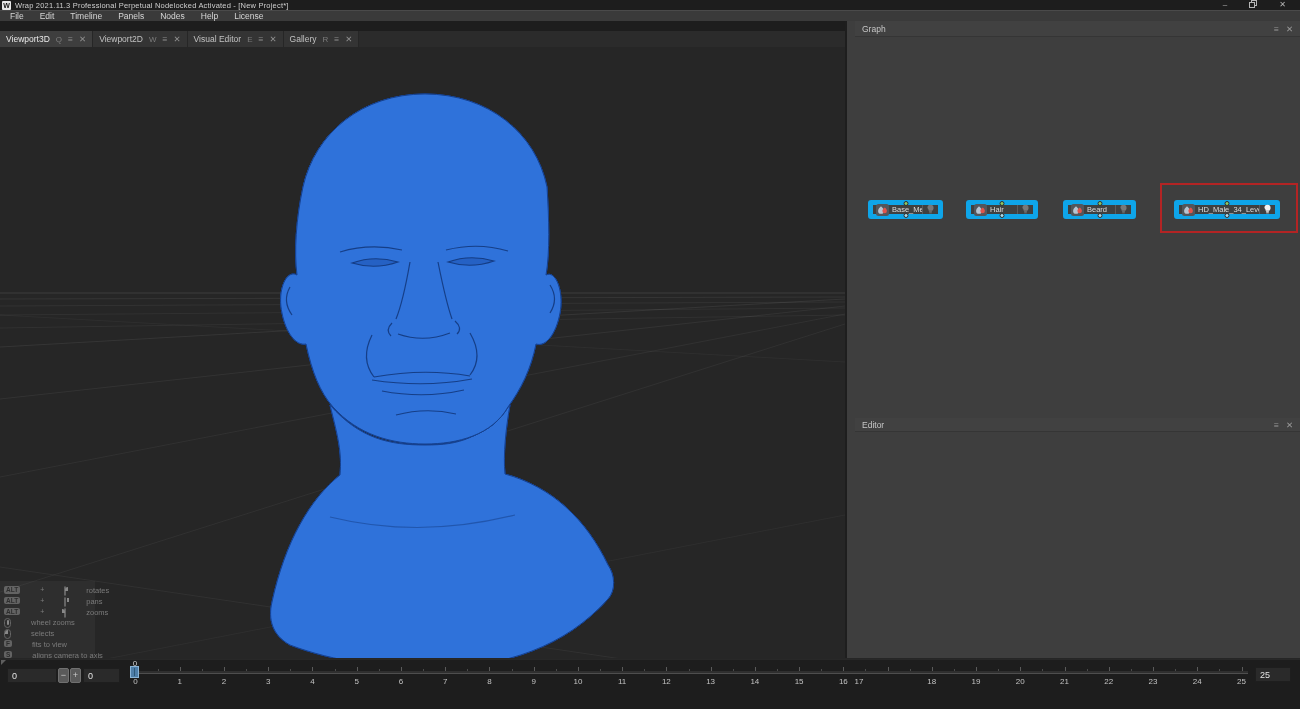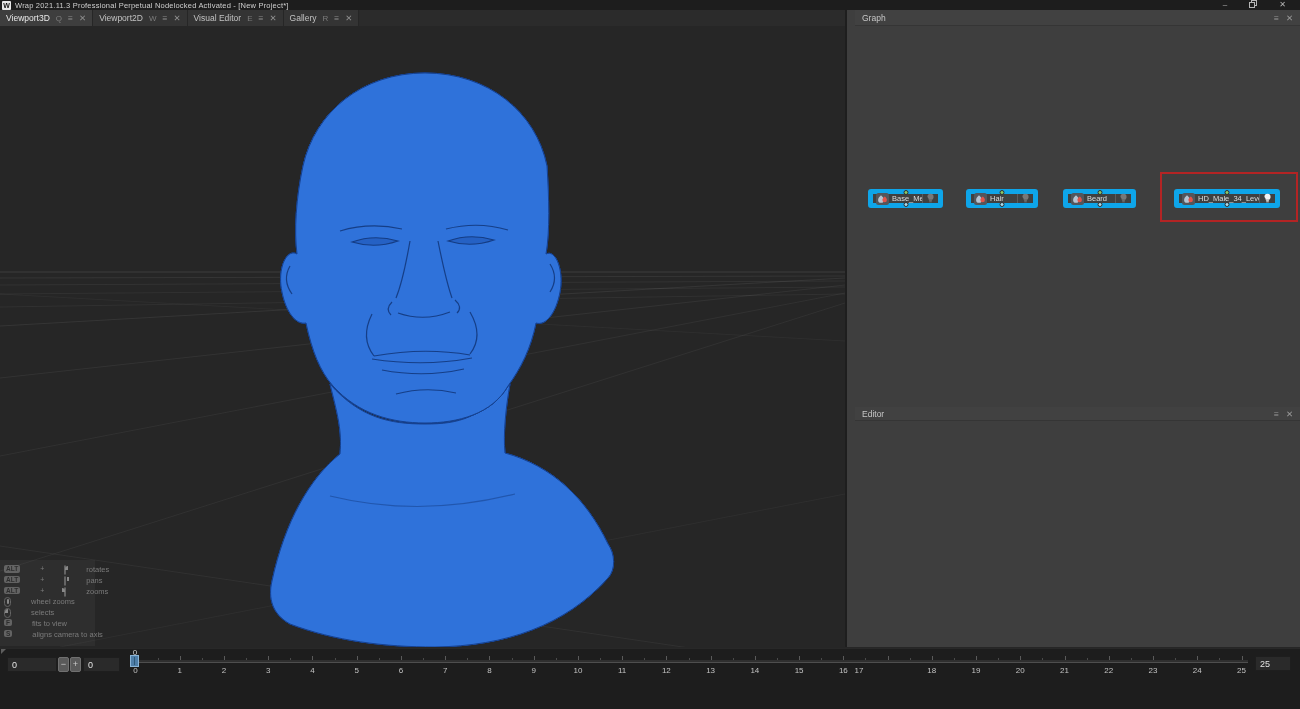--- a/index.html
+++ b/index.html
@@ -14,21 +14,21 @@
   .win-title { letter-spacing:.2px; }
   .win-controls { margin-left:auto; display:flex; align-items:center; gap:22px; padding-right:14px; color:#b5b5b5; }
   .win-btn { font-size:8px; line-height:8px; cursor:default; }
 
   
   .menubar { height:14px; background:#3a3a3a; border-top:1px solid #4a4a4a; display:flex; align-items:center; padding-left:2px; }
   .menu-item { color:#d6d6d6; font-size:8.5px; padding:0 8px; height:100%; display:flex; align-items:center; }
 
   
   .main { height:637px; display:flex; }
-  .left-col { width:845px; display:flex; flex-direction:column; }
+  .left-col { width:845px; display:flex; flex-direction:column;margin-top:10px; }
   .divider-v { width:2px; background:#1e1e1e; }
   .right-col { width:453px; display:flex; flex-direction:column; background:#3e3e3e;padding-left:8px; }
 
   
   .tabbar { height:16px; background:#2b2b2b; display:flex; }
   .tab { height:16px; background:#343434; border-right:1px solid #262626; display:flex; align-items:center;
     padding:0 6px; gap:6px; color:#c2c2c2; font-size:8.5px; }
   .tab.active { background:#3e3e3e; color:#e9e9e9; }
   .tab .shortcut { color:#7c7c7c; font-size:8px; }
   .tab .tab-menu-ic, .tab .tab-close-ic { color:#8f8f8f; font-size:8.5px; line-height:8px; }
@@ -102,20 +102,29 @@
       <span class="win-btn">
         <svg width="8" height="8" viewBox="0 0 8 8">
           <rect x="2.5" y="0.5" width="5" height="5" fill="none" stroke="#b5b5b5"></rect>
           <rect x="0.5" y="2.5" width="5" height="5" fill="#1d1d1d" stroke="#b5b5b5"></rect>
         </svg>
       </span>
       <span class="win-btn">✕</span>
     </span>
   </div>
 
+  <div class="menubar" id="menubar">
+      <span class="menu-item">File</span>
+      <span class="menu-item">Edit</span>
+      <span class="menu-item">Timeline</span>
+      <span class="menu-item">Panels</span>
+      <span class="menu-item">Nodes</span>
+      <span class="menu-item">Help</span>
+      <span class="menu-item">License</span>
+    </div>
 
   <div class="main">
 
     <div class="left-col">
       <div class="tabbar" id="tabbar">
           <div class="tab active">
             <span>Viewport3D</span>
             <span class="shortcut">Q</span>
             <span class="tab-menu-ic">≡</span>
             <span class="tab-close-ic">✕</span>

